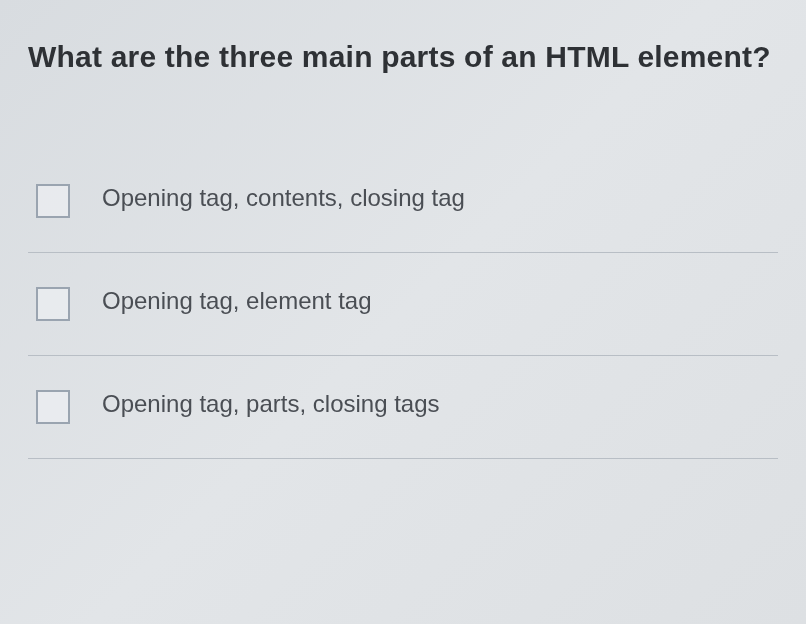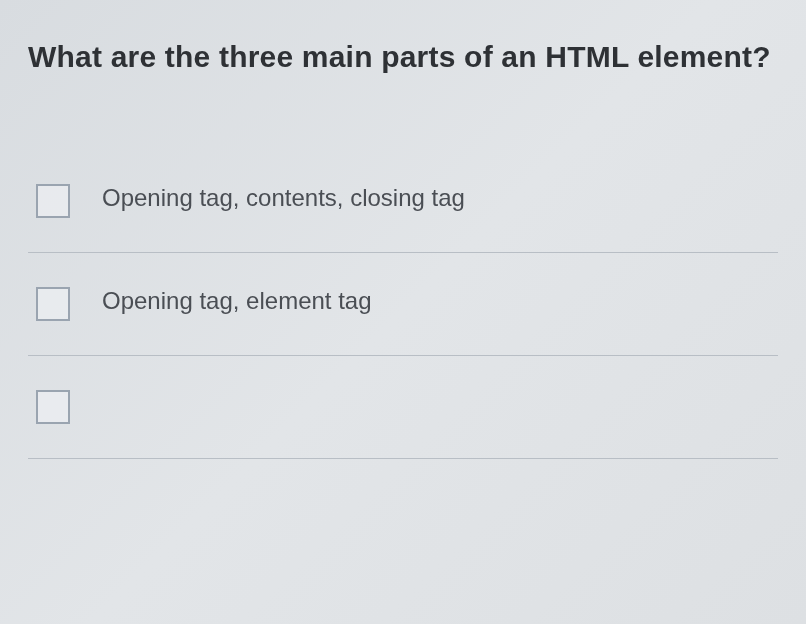--- a/index.html
+++ b/index.html
@@ -66,16 +66,17 @@
       <span class="option-label">Opening tag, contents, closing tag</span>
     </div>
 
     <div class="option-row">
       <div class="checkbox"></div>
       <span class="option-label">Opening tag, element tag</span>
     </div>
 
     <div class="option-row">
       <div class="checkbox"></div>
+      <span class="option-label">Opening tag, parts, closing tags</span>
     </div>
 
   </div>
 </div>
 
 </body></html>

